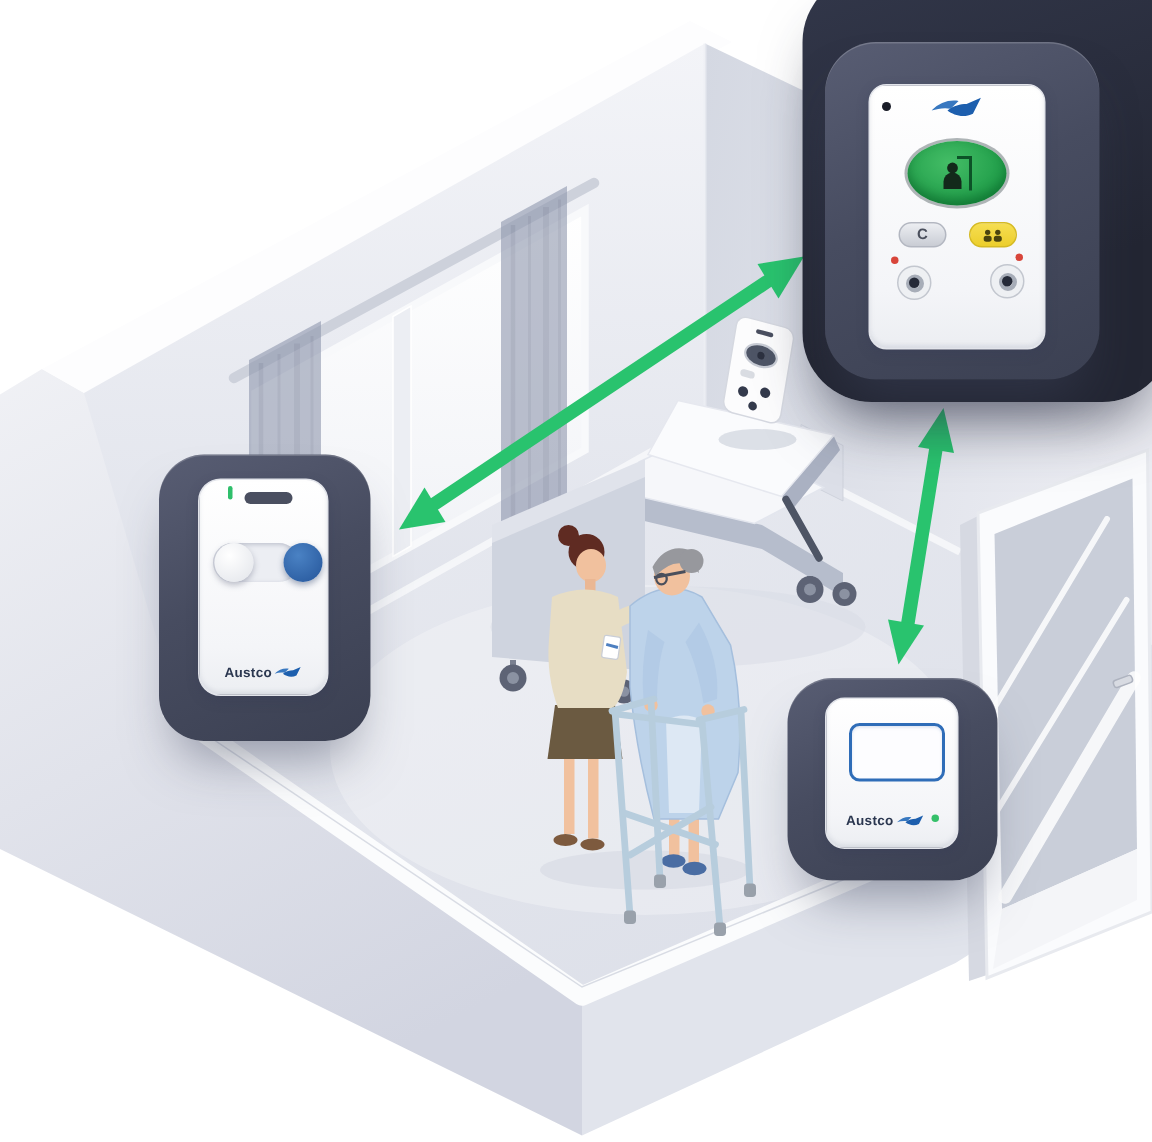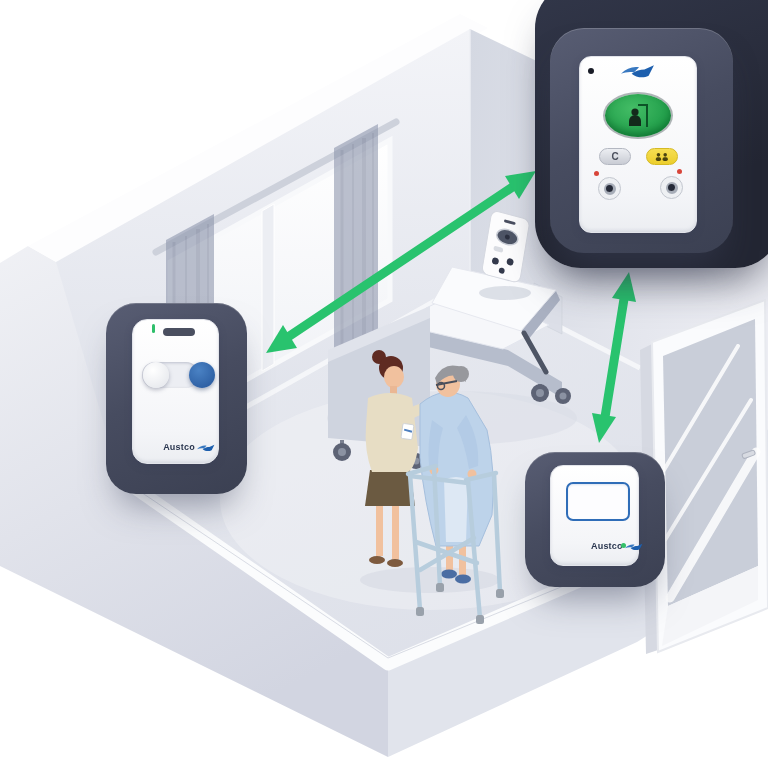--- a/index.html
+++ b/index.html
@@ -14,21 +14,21 @@
   .slate{
     background:linear-gradient(155deg,#585d73 0%,#474c60 45%,#3b4052 100%);
     box-shadow:inset 0 1px 0 rgba(255,255,255,.18), 0 22px 34px -12px rgba(62,67,92,.5);
   }
   .face{
     position:absolute;box-sizing:border-box;
     background:linear-gradient(180deg,#ffffff 0%,#f4f5f8 78%,#eceef2 100%);
     border:1px solid #e2e4ea;
     box-shadow:0 3px 7px rgba(55,60,85,.35), inset 0 -2px 3px rgba(160,166,185,.25);
   }
-  .logo-row{position:absolute;display:flex;align-items:flex-start;gap:2px;padding-left:27px;}
+  .logo-row{position:absolute;display:flex;align-items:center;gap:2px;}
   .logo-text{font-size:9px;font-weight:bold;color:#2b3750;letter-spacing:.2px;line-height:1;}
   .swoosh{display:block;}
 
   
   .card-left{left:106px;top:303px;width:141px;height:191px;border-radius:30px;}
   .card-left .face{left:26px;top:16px;width:87px;height:145px;border-radius:15px;}
   .cl-led{position:absolute;left:19px;top:4px;width:3px;height:9px;border-radius:2px;background:#2fbf6b;}
   .cl-speaker{position:absolute;left:30px;top:8px;width:32px;height:8px;border-radius:4px;background:#4a4f60;}
   .cl-track{position:absolute;left:9px;top:42px;width:57px;height:26px;border-radius:13px;
     background:#eceef3;box-shadow:inset 0 1px 3px rgba(130,136,158,.45);}

